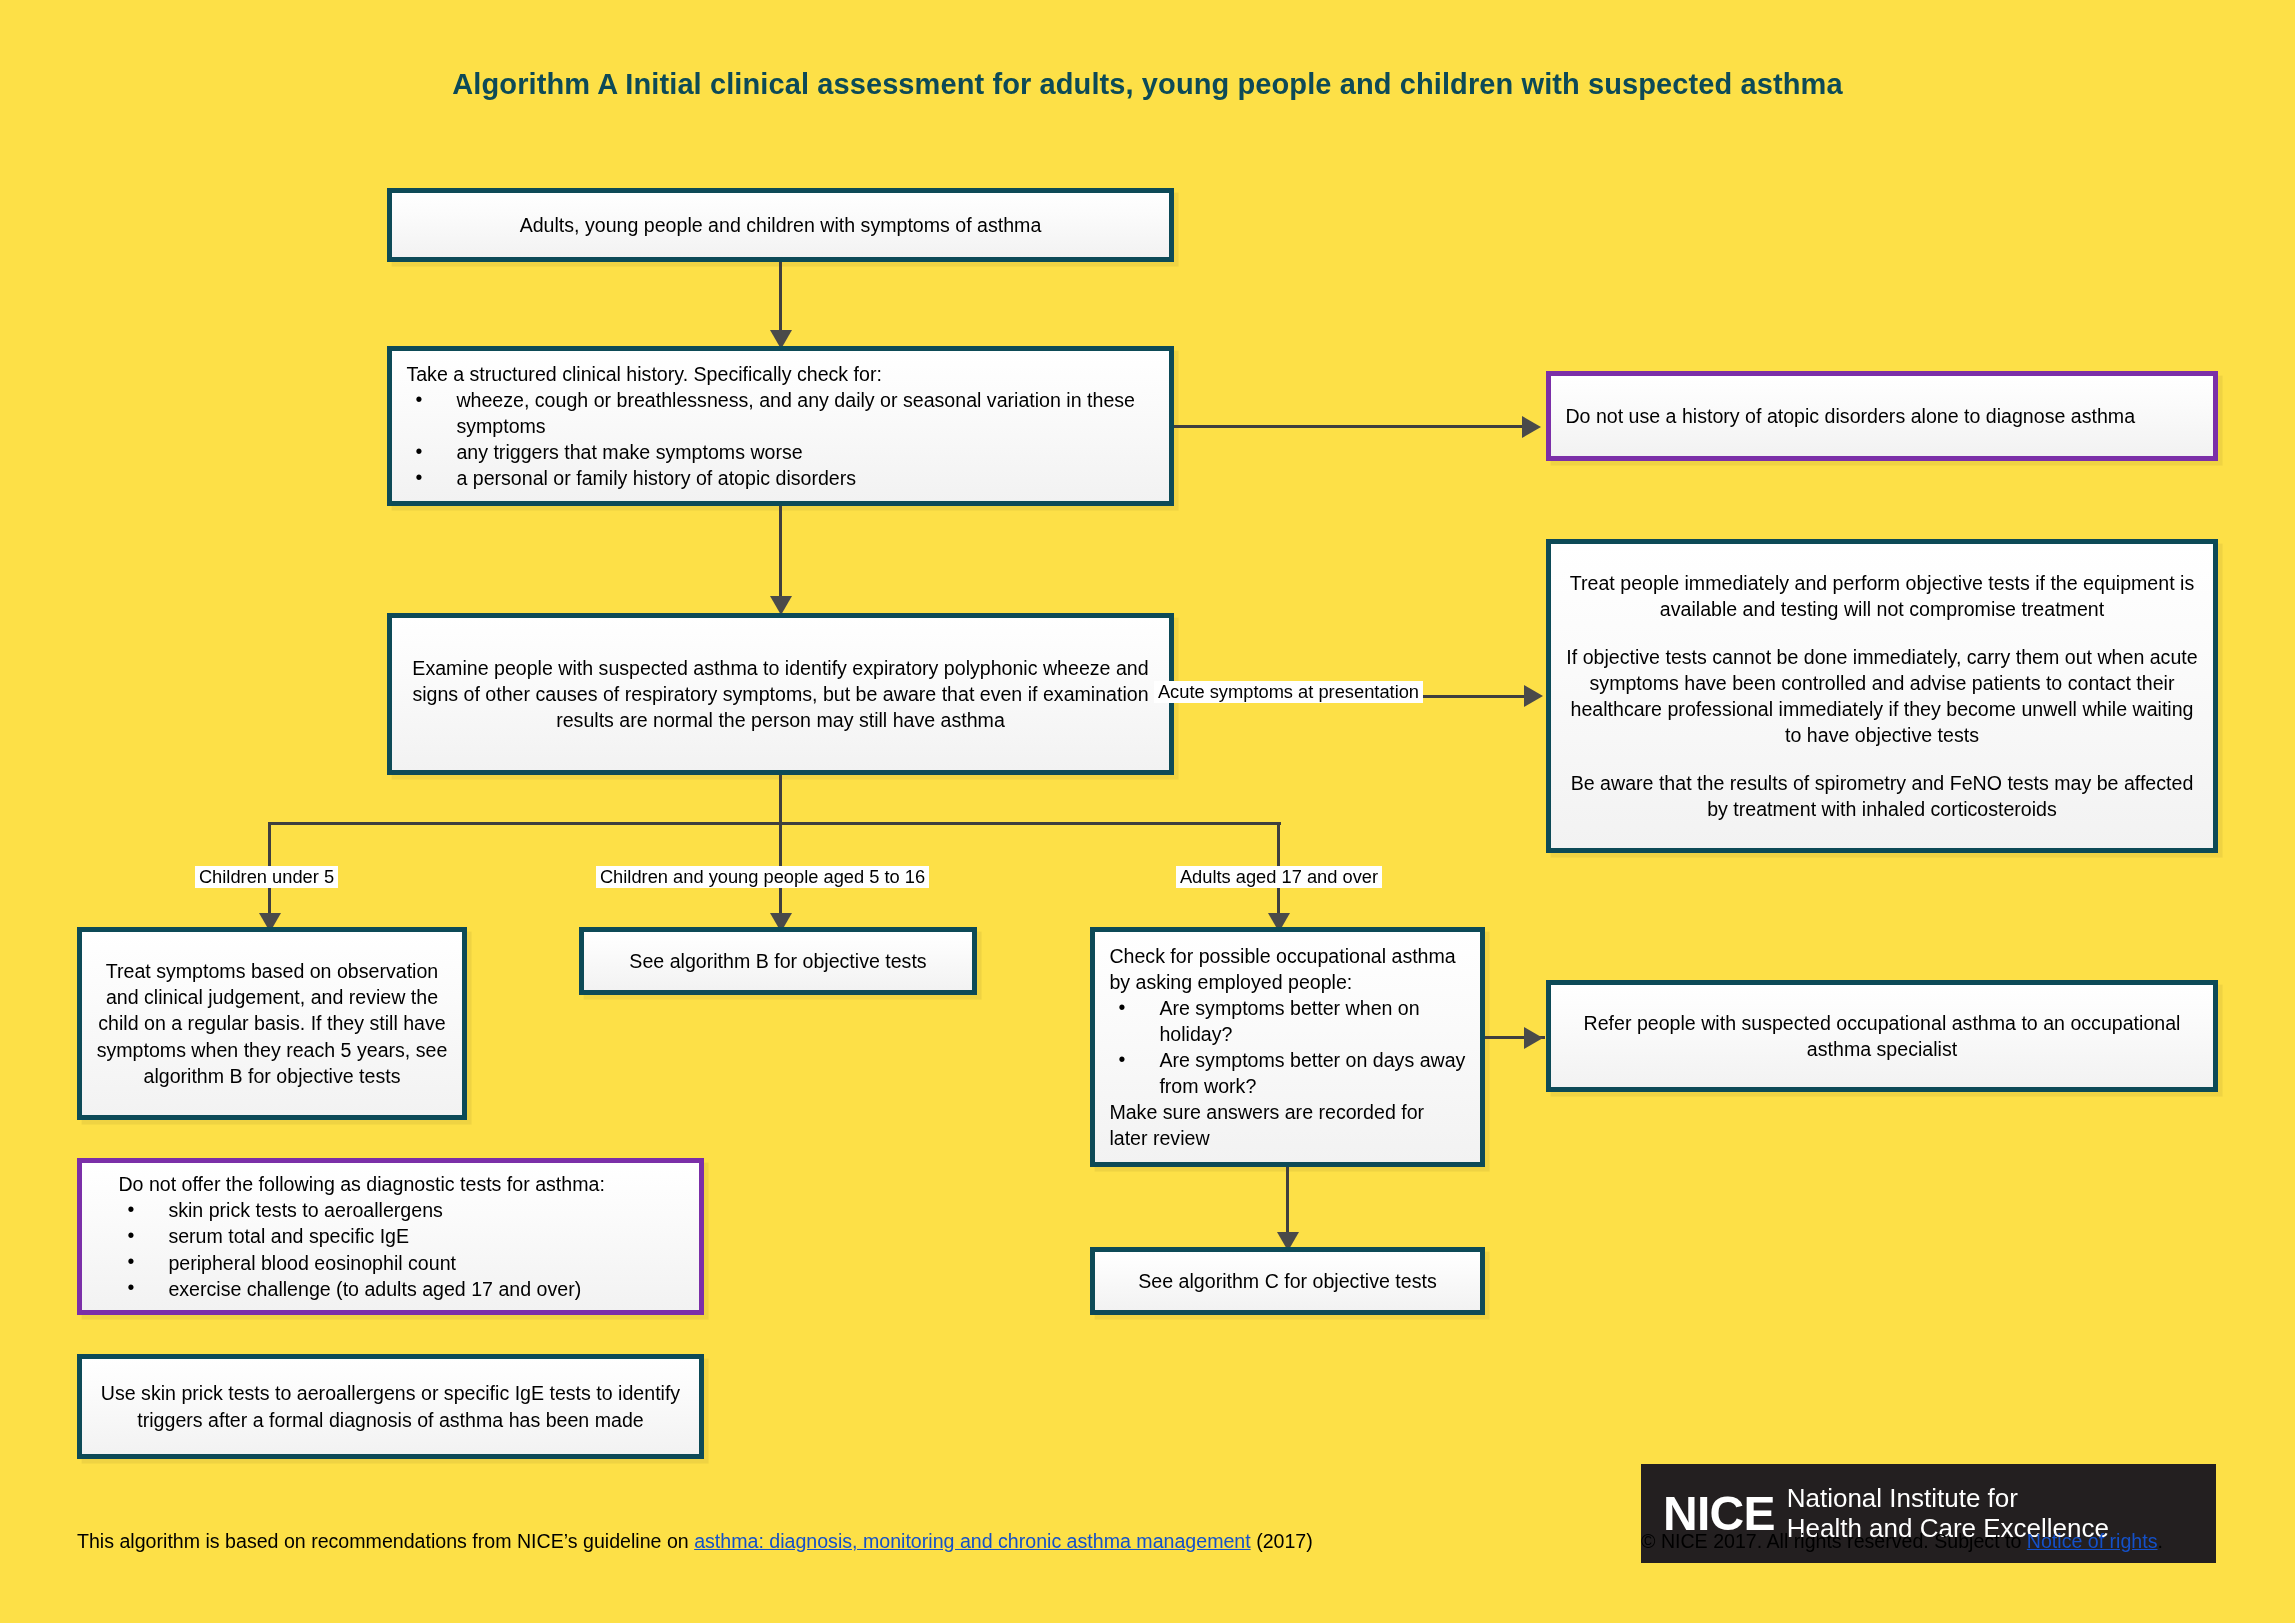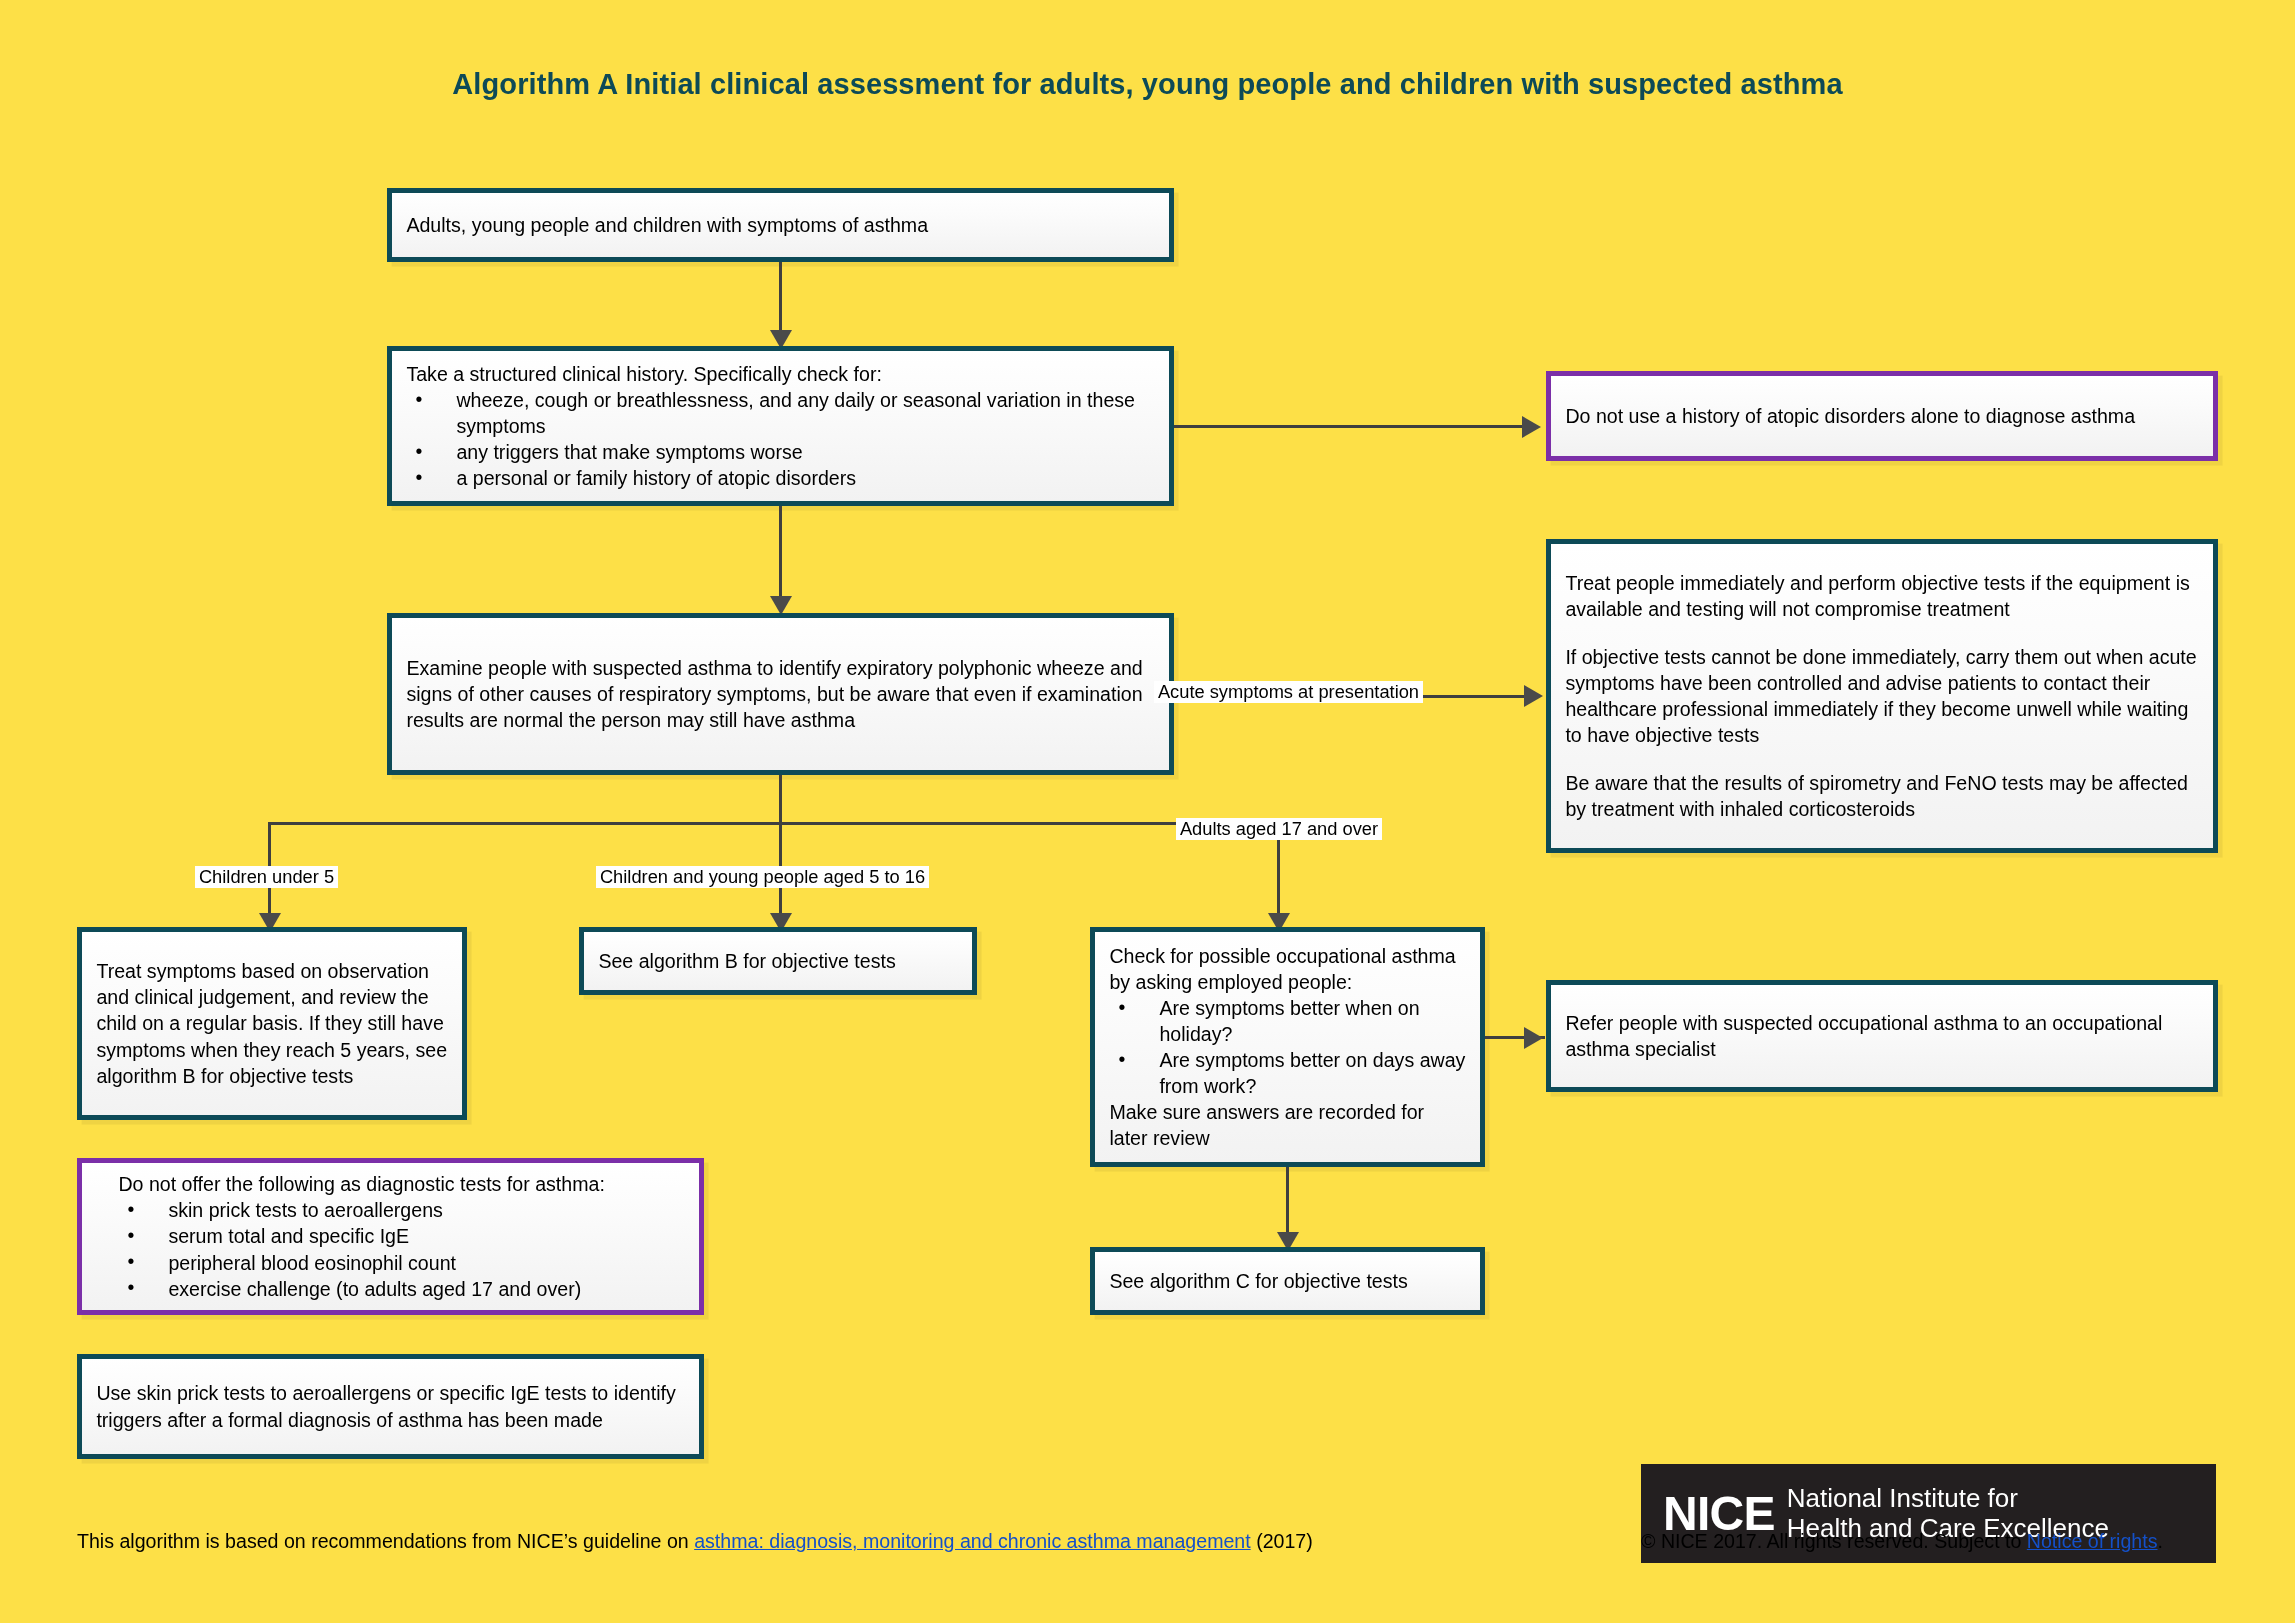--- a/index.html
+++ b/index.html
@@ -44,21 +44,21 @@
     color: #000000;
   }
   .node.teal  { border: 5.9px solid #0d4a57; }
   .node.purple{ border: 5.9px solid #7b2fa8; }
 
   .node .inner {
     width: 100%;
     box-sizing: border-box;
     padding: 6.5px 14.4px;
   }
-  .node .inner.center { text-align: left; }
+  .node .inner.center { text-align: center; }
   .node .inner.left   { text-align: left; }
 
   
   ul.blist {
     list-style: none;
     margin: 0;
     padding: 0;
   }
   ul.blist > li {
     position: relative;
@@ -203,21 +203,21 @@
 
   <div class="vline" style="left:268px; top:822px; height:97px;"></div>
   <div class="edge-label" style="left:195px; top:866px;">Children under 5</div>
   <div class="arrow-down" style="left:259px; top:913px;"></div>
 
   <div class="vline" style="left:779px; top:822px; height:97px;"></div>
   <div class="edge-label" style="left:596px; top:866px;">Children and young people aged 5 to 16</div>
   <div class="arrow-down" style="left:770px; top:913px;"></div>
 
   <div class="vline" style="left:1277px; top:822px; height:97px;"></div>
-  <div class="edge-label" style="left:1176px; top:818px;">Adults aged 17 and over</div>
+  <div class="edge-label" style="left:1176px; top:866px;">Adults aged 17 and over</div>
   <div class="arrow-down" style="left:1268px; top:913px;"></div>
 
   <div class="node teal" style="left:77px; top:927px; width:390px; height:193px;">
     <div class="inner center">Treat symptoms based on observation and clinical judgement, and review the child on a regular basis. If they still have symptoms when they reach 5 years, see algorithm B for objective tests</div>
   </div>
 
   <div class="node teal" style="left:579px; top:927px; width:398px; height:68px;">
     <div class="inner center">See algorithm B for objective tests</div>
   </div>
 

